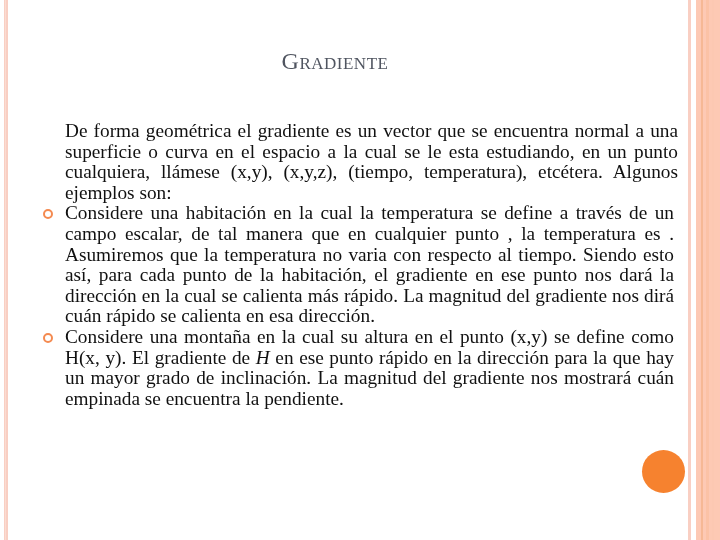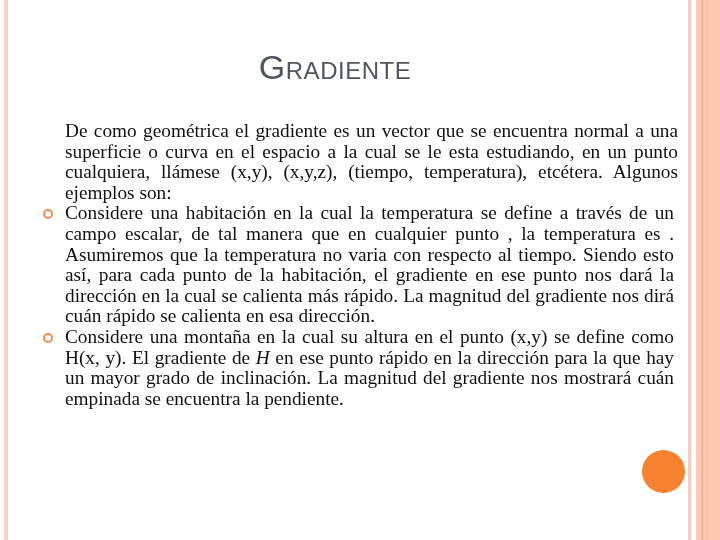--- a/index.html
+++ b/index.html
@@ -7,21 +7,21 @@
          font-family:"DejaVu Serif","Liberation Serif",serif; }
   .border-left { position:absolute; left:4px; top:0; width:4px; height:540px; background:#f9cfc3; }
   .border-left-inner { position:absolute; left:5px; top:0; width:1px; height:540px; background:#fbdcd2; }
   .border-right-line { position:absolute; left:688px; top:0; width:3px; height:540px; background:#f9cfc3; }
   .border-right-band { position:absolute; left:696px; top:0; width:24px; height:540px; background:#fdc9b4; }
   .stripe { position:absolute; top:0; height:540px; }
   .stripe.s1 { left:701px; width:2px; background:#f6b895; }
   .stripe.s2 { left:706px; width:3px; background:#fbc2a6; }
   .stripe.s3 { left:712px; width:2px; background:#fcc8b2; }
   .title { position:absolute; left:0; width:670px; top:48px; text-align:center;
-           font-family:Liberation Sans, sans-serif; font-size:34px; color:#505560;
+           font-family:Liberation Serif, serif; font-size:24px; color:#505560;
            font-variant:small-caps; letter-spacing:0.5px; }
   .content { position:absolute; left:42px; top:121px; width:636px;
              font-family:"Liberation Serif","DejaVu Serif",serif; font-size:19.3px; line-height:20.6px; color:#111; }
   .heading { font-weight:bold; margin:0 0 3px 0; }
   .para { margin:0 0 0 23px; text-align:justify; }
   .bullet { position:relative; margin:0 4px 0 23px; text-align:justify; }
   .bullet-icon { position:absolute; left:-22px; top:6px; width:6px; height:6px; border:2px solid #f48a50;
                  border-radius:50%; box-sizing:content-box; }
   .circle { position:absolute; left:642px; top:450px; width:43px; height:43px; border-radius:50%; background:#f6822f; }
   em { font-style:italic; }
@@ -33,21 +33,21 @@
 <div class="border-left-inner"></div>
 <div class="border-right-line"></div>
 <div class="border-right-band"></div>
 <div class="stripe s1"></div>
 <div class="stripe s2"></div>
 <div class="stripe s3"></div>
 
 <div class="title">Gradiente</div>
 
 <div class="content">
-  <div class="para">De como geométrica el gradiente es un vector que se encuentra normal a una superficie o curva en el espacio a la cual se le esta estudiando, en un punto cualquiera, llámese (x,y), (x,y,z), (tiempo, temperatura), etcétera. Algunos ejemplos son:</div>
+  <div class="para">De forma geométrica el gradiente es un vector que se encuentra normal a una superficie o curva en el espacio a la cual se le esta estudiando, en un punto cualquiera, llámese (x,y), (x,y,z), (tiempo, temperatura), etcétera. Algunos ejemplos son:</div>
 
   <div class="bullet">
     <span class="bullet-icon"></span>
     <span>Considere una habitación en la cual la temperatura se define a través de un campo escalar, de tal manera que en cualquier punto , la temperatura es . Asumiremos que la temperatura no varia con respecto al tiempo. Siendo esto así, para cada punto de la habitación, el gradiente en ese punto nos dará la dirección en la cual se calienta más rápido. La magnitud del gradiente nos dirá cuán rápido se calienta en esa dirección.</span>
   </div>
 
   <div class="bullet">
     <span class="bullet-icon"></span>
     <span>Considere una montaña en la cual su altura en el punto (x,y) se define como H(x, y). El gradiente de </span><em>H</em><span> en ese punto rápido en la dirección para la que hay un mayor grado de inclinación. La magnitud del gradiente nos mostrará cuán empinada se encuentra la pendiente.</span>
   </div>

